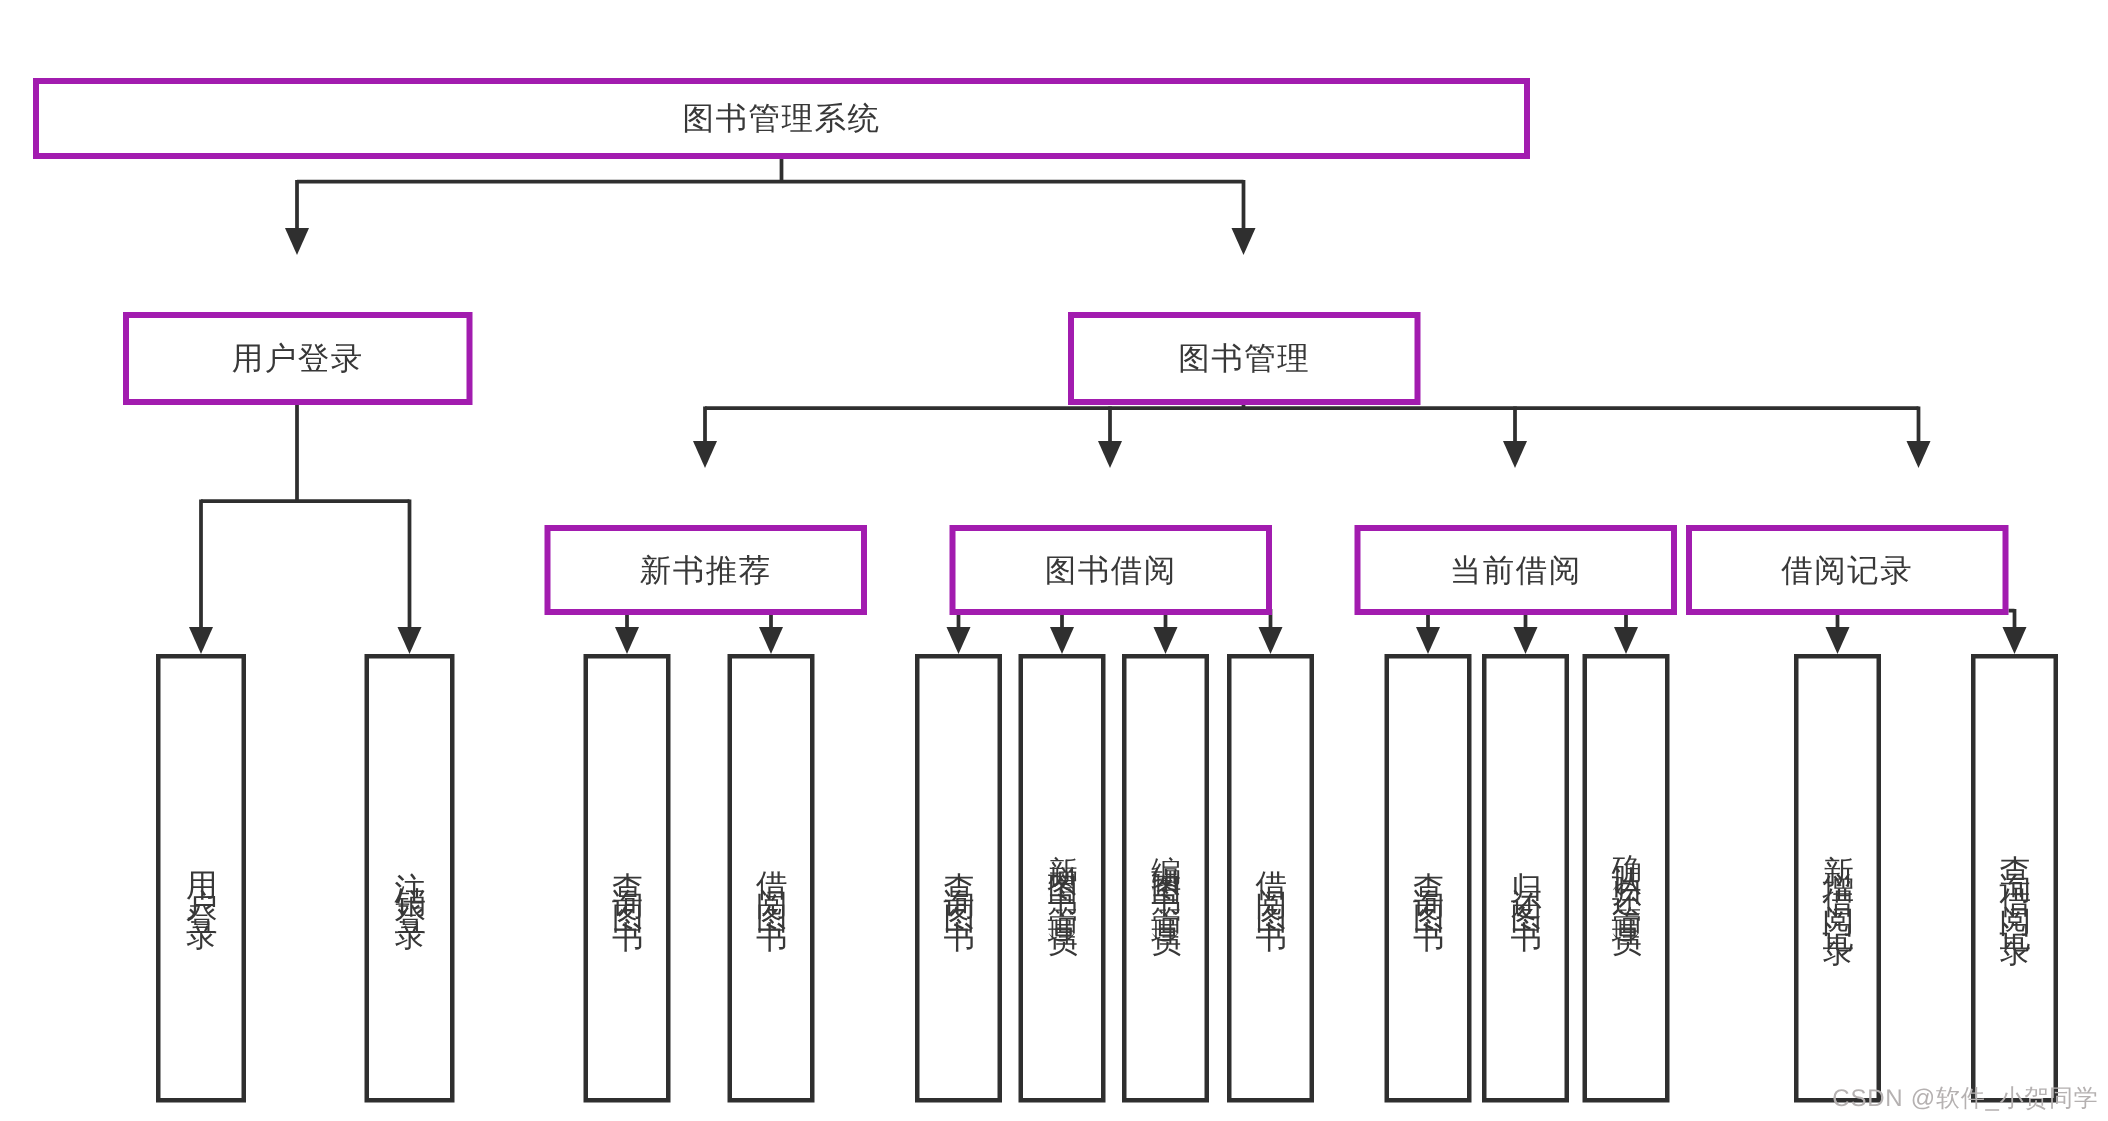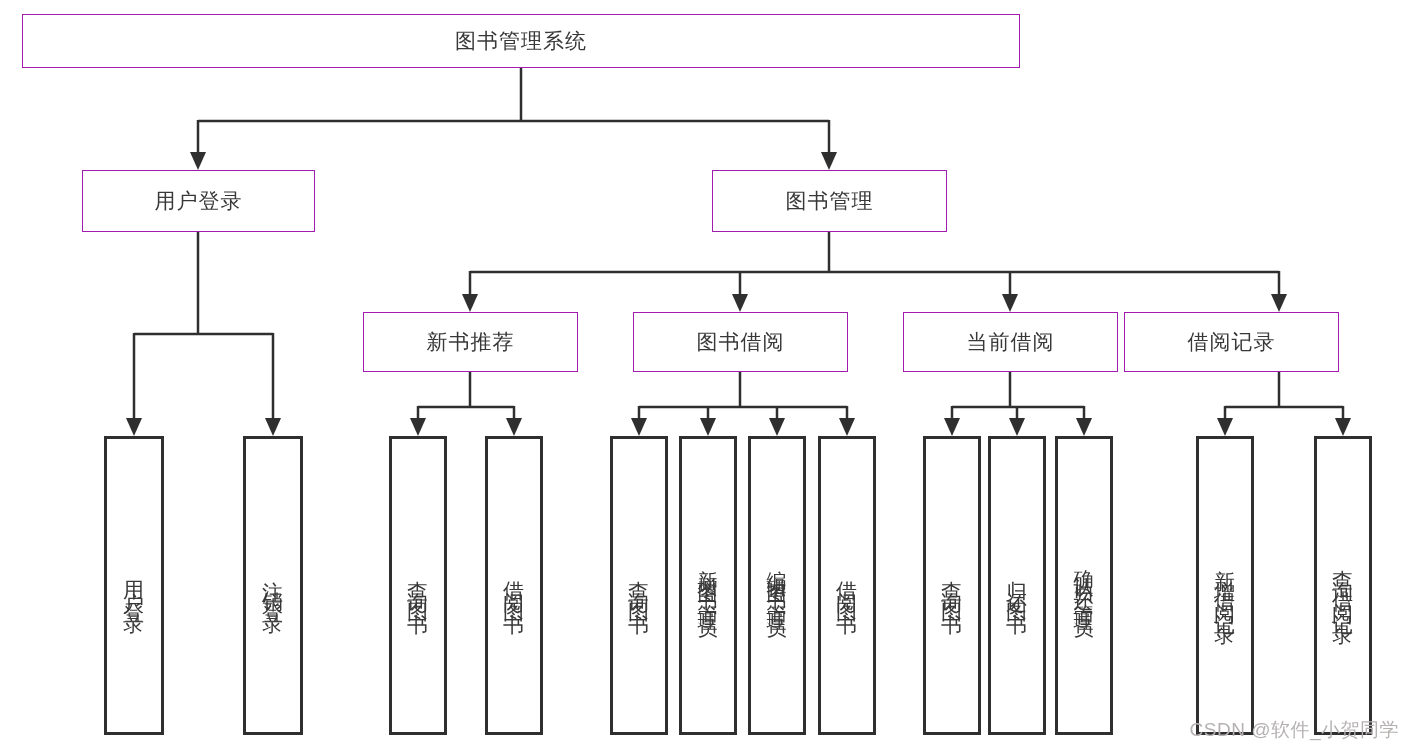--- a/index.html
+++ b/index.html
@@ -14,29 +14,30 @@
   }
   #connectors {
     position: absolute;
     left: 0; top: 0;
     width: 1405px; height: 747px;
     pointer-events: none;
   }
   .node {
     position: absolute;
     box-sizing: border-box;
-    border: 1px solid #a21caf;
+    border: 4px solid #a21caf;
     background: #ffffff;
     display: flex;
     align-items: center;
     justify-content: center;
     font-size: 21px;
     letter-spacing: 1px;
     color: #383838;
     white-space: nowrap;
+    margin-top: 38px;
   }
   .leaf {
     position: absolute;
     box-sizing: border-box;
     border: 3px solid #2f2f2f;
     background: #ffffff;
     display: flex;
     align-items: center;
     justify-content: center;
     color: #383838;
@@ -68,21 +69,21 @@
   #l-10 { left: 988px;  top: 436px; width: 58px; height: 299px; }
   #l-11 { left: 1055px; top: 436px; width: 58px; height: 299px; }
   #l-12 { left: 1196px; top: 436px; width: 58px; height: 299px; }
   #l-13 { left: 1314px; top: 436px; width: 58px; height: 299px; }
   
   #l-6 .vtext, #l-7 .vtext, #l-11 .vtext { letter-spacing: 7px; font-size: 20px; }
   #watermark {
     position: absolute;
     right: 6px;
     bottom: 4px;
-    font-size: 19px;
+    font-size: 16px;
     color: #b5b1b1;
     letter-spacing: 0.5px;
     white-space: nowrap;
   }
 </style>
 </head>
 <body>
 
 <div id="stage">
 

